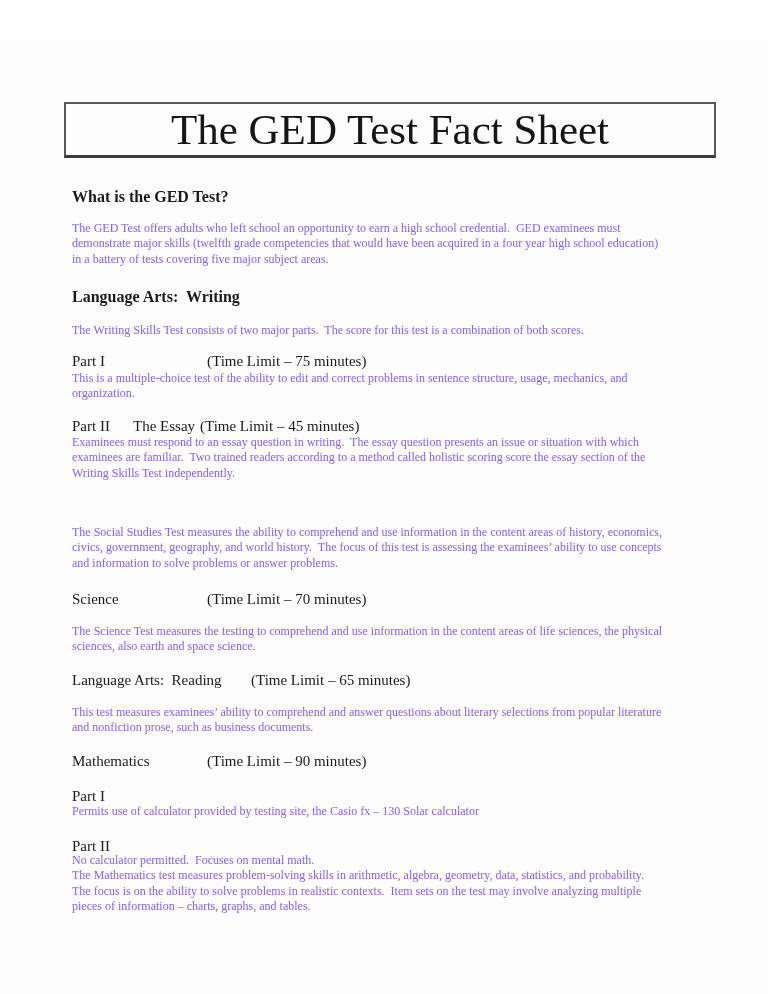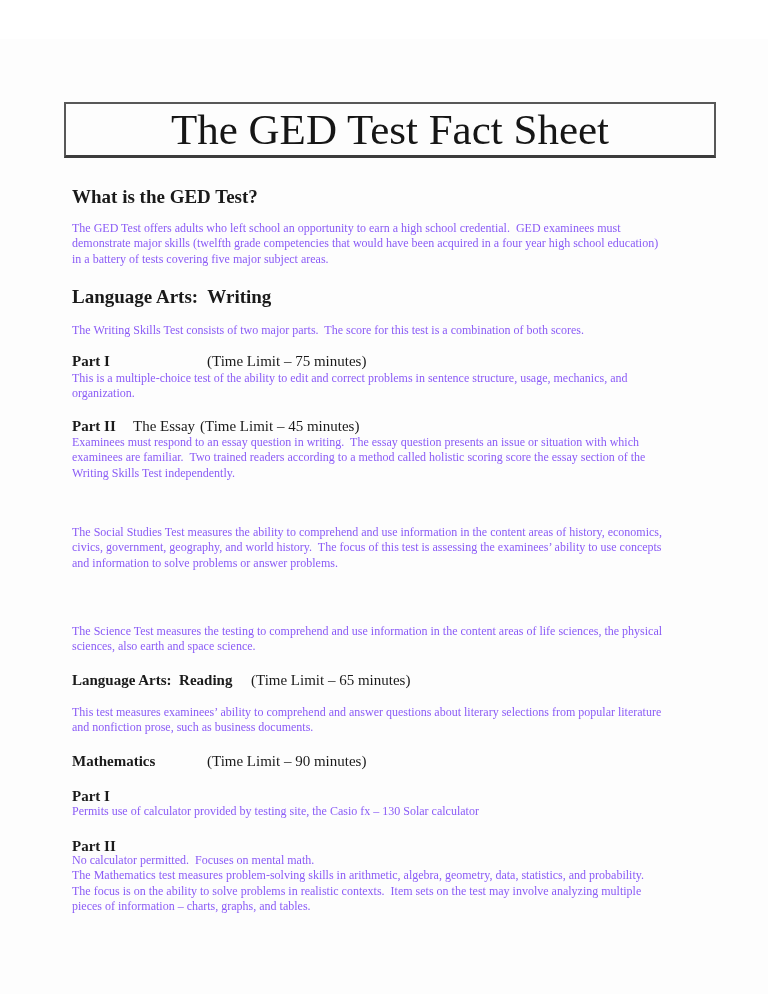--- a/index.html
+++ b/index.html
@@ -34,39 +34,39 @@
   .doc-title {
     font-size: 43px;
     line-height: 1;
     white-space: pre;
     color: #161616;
   }
   .heading {
     position: absolute;
     left: 72px;
     margin: 0;
-    font-size: 19px;
+    font-size: 16px;
     font-weight: bold;
     line-height: 19px;
     white-space: pre;
     color: #1a1a1a;
   }
   .heading.sm {
-    font-size: 19px;
+    font-size: 16px;
   }
   .h-row {
     position: absolute;
     left: 72px;
     font-size: 15px;
     line-height: 19px;
     white-space: pre;
     color: #1a1a1a;
   }
   .h-row .label {
-    font-weight: bold;
+    font-weight: normal;
     display: inline-block;
     vertical-align: baseline;
   }
   .h-row .sub {
     display: inline-block;
     vertical-align: baseline;
   }
   .tab135 { width: 135px; }
   .tab61  { width: 61px; }
   .tab67  { width: 67px; }
@@ -104,20 +104,21 @@
 
   <div class="h-row" style="top:378px"><span class="label tab61">Part II</span><span class="sub tab67">The Essay</span><span class="time">(Time Limit – 45 minutes)</span></div>
   <div class="body" style="top:396px">Examinees must respond to an essay question in writing.  The essay question presents an issue or situation with which
 examinees are familiar.  Two trained readers according to a method called holistic scoring score the essay section of the
 Writing Skills Test independently.</div>
 
   <div class="body" style="top:486px">The Social Studies Test measures the ability to comprehend and use information in the content areas of history, economics,
 civics, government, geography, and world history.  The focus of this test is assessing the examinees’ ability to use concepts
 and information to solve problems or answer problems.</div>
 
+  <div class="h-row" style="top:551px"><span class="label tab135">Science</span><span class="time">(Time Limit – 70 minutes)</span></div>
   <div class="body" style="top:585px">The Science Test measures the testing to comprehend and use information in the content areas of life sciences, the physical
 sciences, also earth and space science.</div>
 
   <div class="h-row" style="top:632px"><span class="label tab179">Language Arts:  Reading</span><span class="time">(Time Limit – 65 minutes)</span></div>
   <div class="body" style="top:666px">This test measures examinees’ ability to comprehend and answer questions about literary selections from popular literature
 and nonfiction prose, such as business documents.</div>
 
   <div class="h-row" style="top:713px"><span class="label tab135">Mathematics</span><span class="time">(Time Limit – 90 minutes)</span></div>
 
   <div class="h-row" style="top:748px"><span class="label">Part I</span></div>

